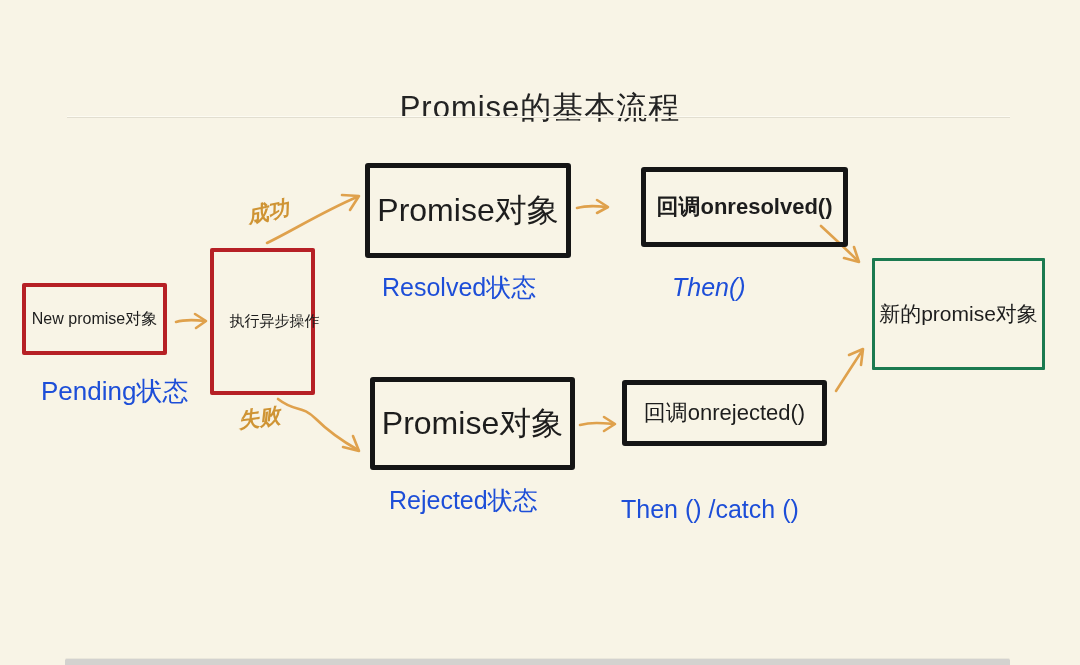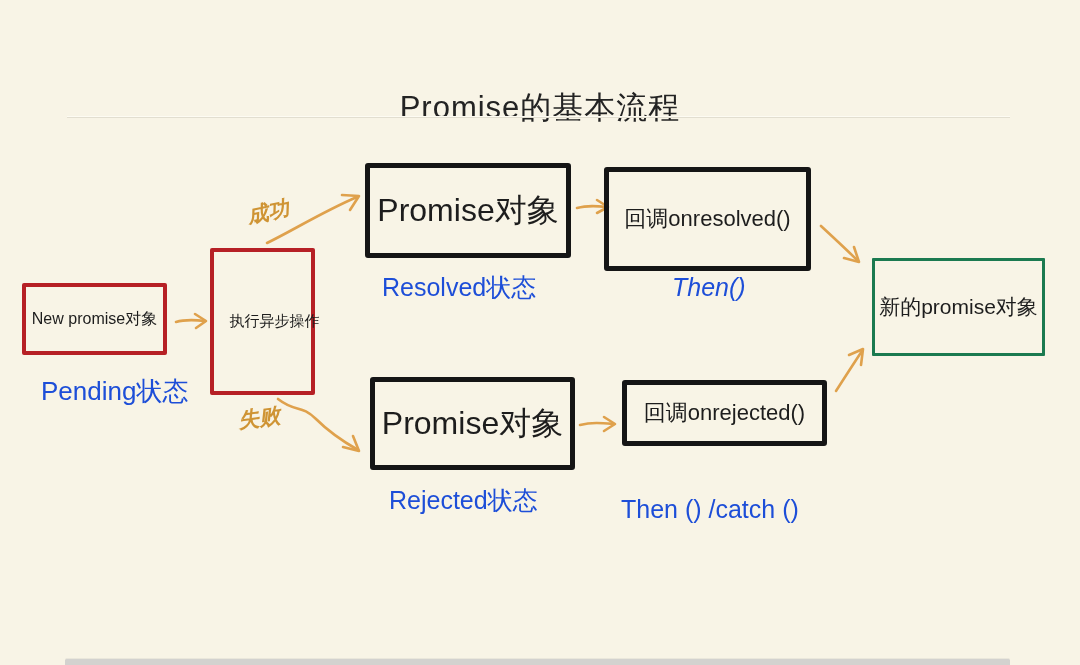--- a/index.html
+++ b/index.html
@@ -49,24 +49,24 @@
     white-space: nowrap;
     color: #1d1d1d;
   }
   .red-border   { border: 4px solid #b62025; border-radius: 2px; }
   .black-border { border: 5px solid #151515; border-radius: 3px; }
   .green-border { border: 3px solid #1b7a50; border-radius: 1px; }
 
   .node-new-promise   { left: 22px;  top: 283px; width: 145px; height: 72px;  font-size: 16px; }
   .node-async-op      { left: 210px; top: 248px; width: 105px; height: 147px; font-size: 15px; padding-left: 24px; }
   .node-resolved      { left: 365px; top: 163px; width: 206px; height: 95px;  font-size: 32px; }
-  .node-onresolved    { left: 604px; top: 167px; width: 207px; height: 104px;  font-size: 22px; }
+  .node-onresolved    { left: 641px; top: 167px; width: 207px; height: 80px;  font-size: 22px; font-weight: bold; }
   .node-rejected      { left: 370px; top: 377px; width: 205px; height: 93px;  font-size: 32px; }
   .node-onrejected    { left: 622px; top: 380px; width: 205px; height: 66px;  font-size: 22px; }
-  .node-result        { left: 872px; top: 258px; width: 173px; height: 98px;  font-size: 21px; }
+  .node-result        { left: 872px; top: 258px; width: 173px; height: 112px;  font-size: 21px; }
 
   .caption {
     position: absolute;
     color: #1d4ed8;
     white-space: nowrap;
   }
   .caption-pending    { left: 25px;  top: 374px; font-size: 26px; margin-left: 16px; }
   .caption-resolved   { left: 382px; top: 271px; font-size: 25px; }
   .caption-then       { left: 672px; top: 273px; font-size: 25px; font-style: italic; }
   .caption-rejected   { left: 389px; top: 484px; font-size: 25px; }

